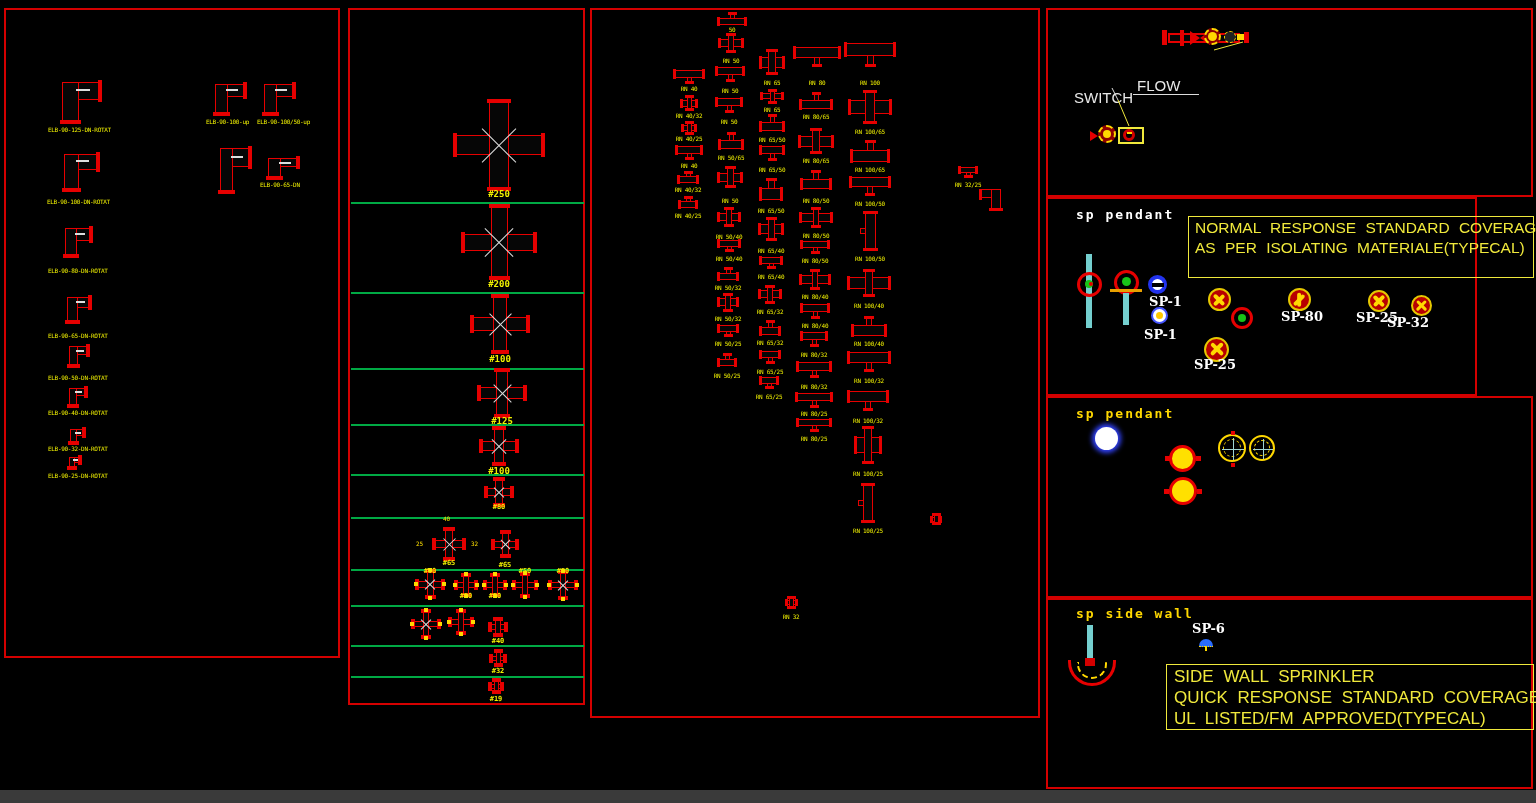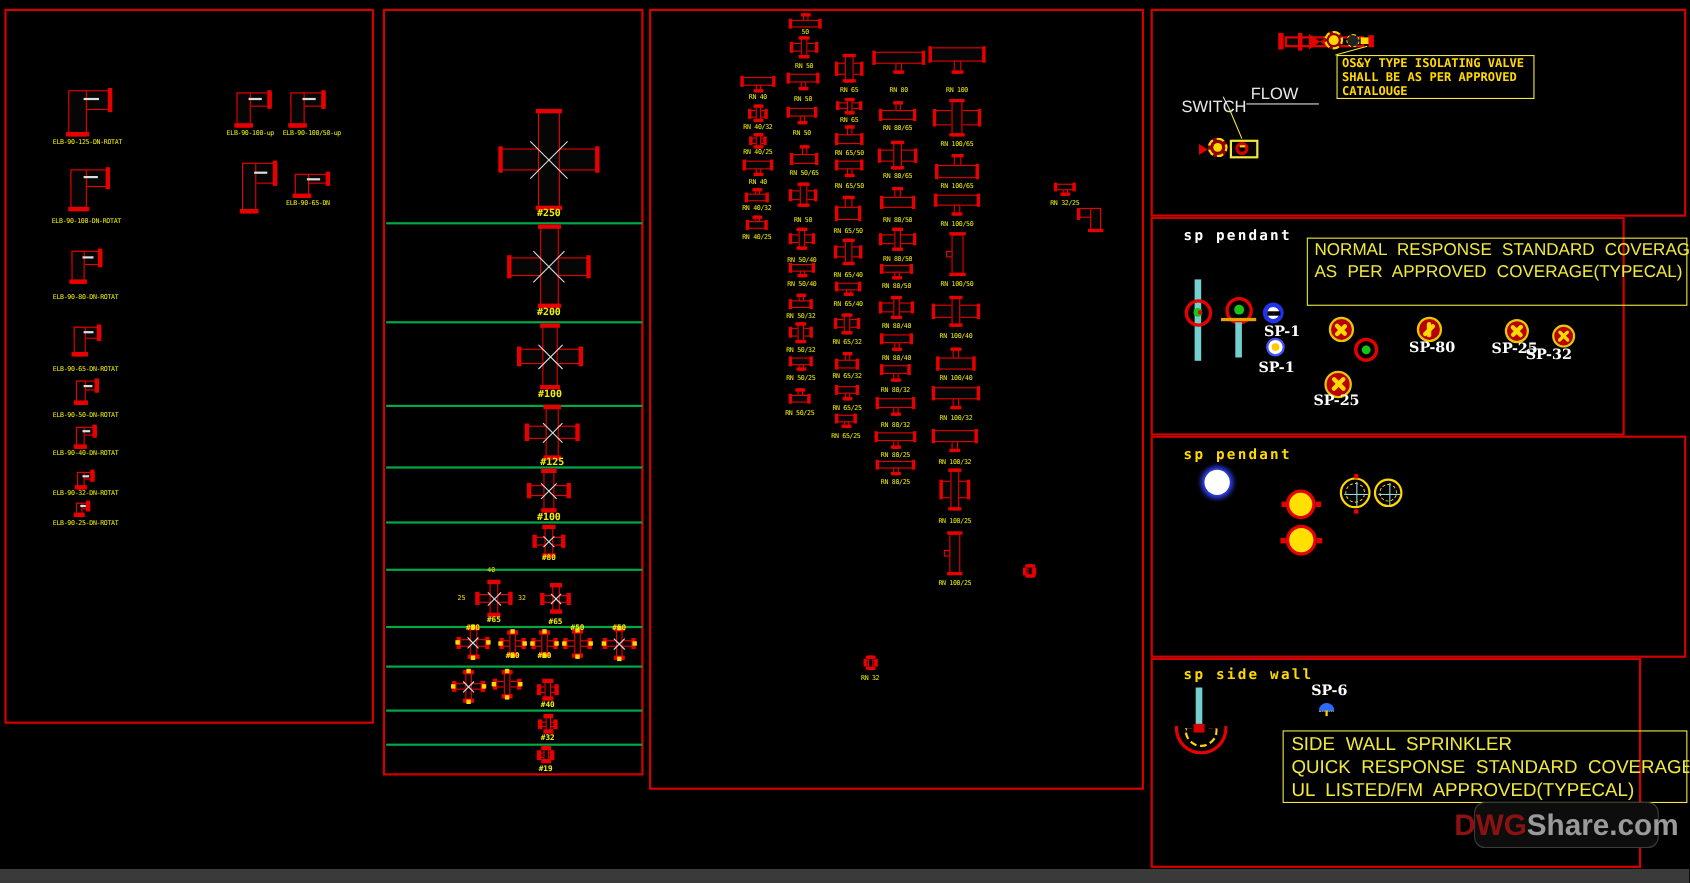--- a/index.html
+++ b/index.html
@@ -854,32 +854,27 @@
       <div style="position:absolute;left:42px;top:121px;width:0;height:0;border-top:5px solid transparent;border-bottom:5px solid transparent;border-left:8px solid #e60000;"></div>
       <div class="circ" style="left:50px;top:115px;width:18px;height:18px;border:2px dashed #ffd800;background:#8e0000;"></div>
       <div class="circ" style="left:55px;top:120px;width:8px;height:8px;background:#ffd800;"></div>
       <div class="b" style="left:70px;top:117px;width:26px;height:17px;border-color:#f0e93c;border-width:2px;"></div>
       <div class="circ" style="left:75px;top:119px;width:12px;height:12px;border:3px solid #d40000;background:#000;"></div>
       <div class="yf" style="left:79px;top:122px;width:5px;height:2px;"></div>
     </div>
     <span class="wtext" style="left:26px;top:79px;">SWITCH</span>
     <span class="wtext" style="left:89px;top:67px;">FLOW</span>
     <div class="wdash" style="left:85px;top:84px;width:66px;height:1px;"></div>
-    <div class="note-box" style="left:167px;top:40px;width:180px;height:40px;font-family:'DejaVu Sans Mono',monospace;font-weight:bold;font-size:11px;line-height:12.5px;padding:1px 4px;color:#ffd900;">
-        <div class="nline">OS&amp;Y TYPE ISOLATING VALVE</div>
-        <div class="nline">SHALL BE AS PER APPROVED</div>
-        <div class="nline">CATALOUGE</div>
-      </div>
   </div>
 
   <div class="panel" style="left:1046px;top:197px;width:431px;height:199px;">
     <span class="sec-title" style="left:28px;top:8px;color:#ffffff;">sp pendant</span>
     <div class="note-box" style="left:140px;top:17px;width:346px;height:62px;font-size:15.5px;line-height:20px;padding:1px 6px;word-spacing:5px;">
         <div class="nline">NORMAL RESPONSE STANDARD COVERAGE</div>
-        <div class="nline">AS PER APPROVED COVERAGE(TYPECAL)</div>
+        <div class="nline">AS PER ISOLATING MATERIALE(TYPECAL)</div>
       </div>
 
     <div>
       <div class="pipe" style="left:38px;top:55px;width:6px;height:74px;"></div>
       <div class="circ" style="left:29px;top:73px;width:25px;height:25px;border:3px solid #e60000;"></div>
       <div class="circ" style="left:37px;top:81px;width:8px;height:8px;background:#18c418;"></div>
       <div class="f" style="left:41px;top:83px;width:4px;height:4px;border-radius:50%;"></div>
     </div>
     <div>
       <div class="circ" style="left:66px;top:71px;width:25px;height:25px;border:3px solid #e60000;"></div>
@@ -947,42 +942,38 @@
       <div class="tick" style="left:11px;top:-5px;width:4px;height:4px;"></div>
       <div class="tick" style="left:11px;top:27px;width:4px;height:4px;"></div>
     </div>
     <div class="target" style="left:201px;top:37px;width:26px;height:26px;">
       <div class="inner"></div>
       <div class="ch" style="left:2px;top:12px;width:20px;height:1px;"></div>
       <div class="cv" style="left:12px;top:2px;width:1px;height:20px;"></div>
     </div>
   </div>
 
-  <div class="panel" style="left:1046px;top:598px;width:446px;height:191px;">
+  <div class="panel" style="left:1046px;top:598px;width:487px;height:191px;">
     <span class="sec-title" style="left:28px;top:6px;color:#ffd800;">sp side wall</span>
     <div>
       <div class="pipe" style="left:39px;top:25px;width:6px;height:36px;"></div>
       <div class="f" style="left:37px;top:58px;width:10px;height:8px;background:#d40000;"></div>
       <div class="fan" style="left:20px;top:60px;width:48px;height:26px;"></div>
       <div class="fan-in" style="left:29px;top:62px;width:30px;height:17px;"></div>
     </div>
     <span class="splbl" style="left:144px;top:21px;">SP-6</span>
     <div>
       <div style="position:absolute;left:151px;top:39px;width:14px;height:7px;background:#2a6cff;border-radius:7px 7px 0 0;border-bottom:1px dotted #ffd800;"></div>
       <div class="yf" style="left:157px;top:46px;width:2px;height:5px;"></div>
     </div>
     <div class="note-box" style="left:118px;top:64px;width:368px;height:66px;font-size:17px;line-height:21px;padding:1px 7px;word-spacing:5px;">
         <div class="nline">SIDE WALL SPRINKLER</div>
         <div class="nline">QUICK RESPONSE STANDARD COVERAGE</div>
         <div class="nline">UL LISTED/FM APPROVED(TYPECAL)</div>
       </div>
-    <div class="wm" style="left:292px;top:129px;width:166px;height:40px;">
-      <span class="r">DWG</span>
-        <span class="g">Share.com</span>
-    </div>
   </div>
 
   <svg class="overlay" width="1536" height="803">
     <line x1="1243" y1="42" x2="1214" y2="50" stroke="#f0e93c" stroke-width="1"></line>
     <line x1="1118" y1="100" x2="1129" y2="126" stroke="#f0e93c" stroke-width="1"></line>
     <line x1="1112" y1="88" x2="1118" y2="100" stroke="#dddddd" stroke-width="1"></line>
   </svg>
 
   <div class="bottom-strip"></div>
 </div>

